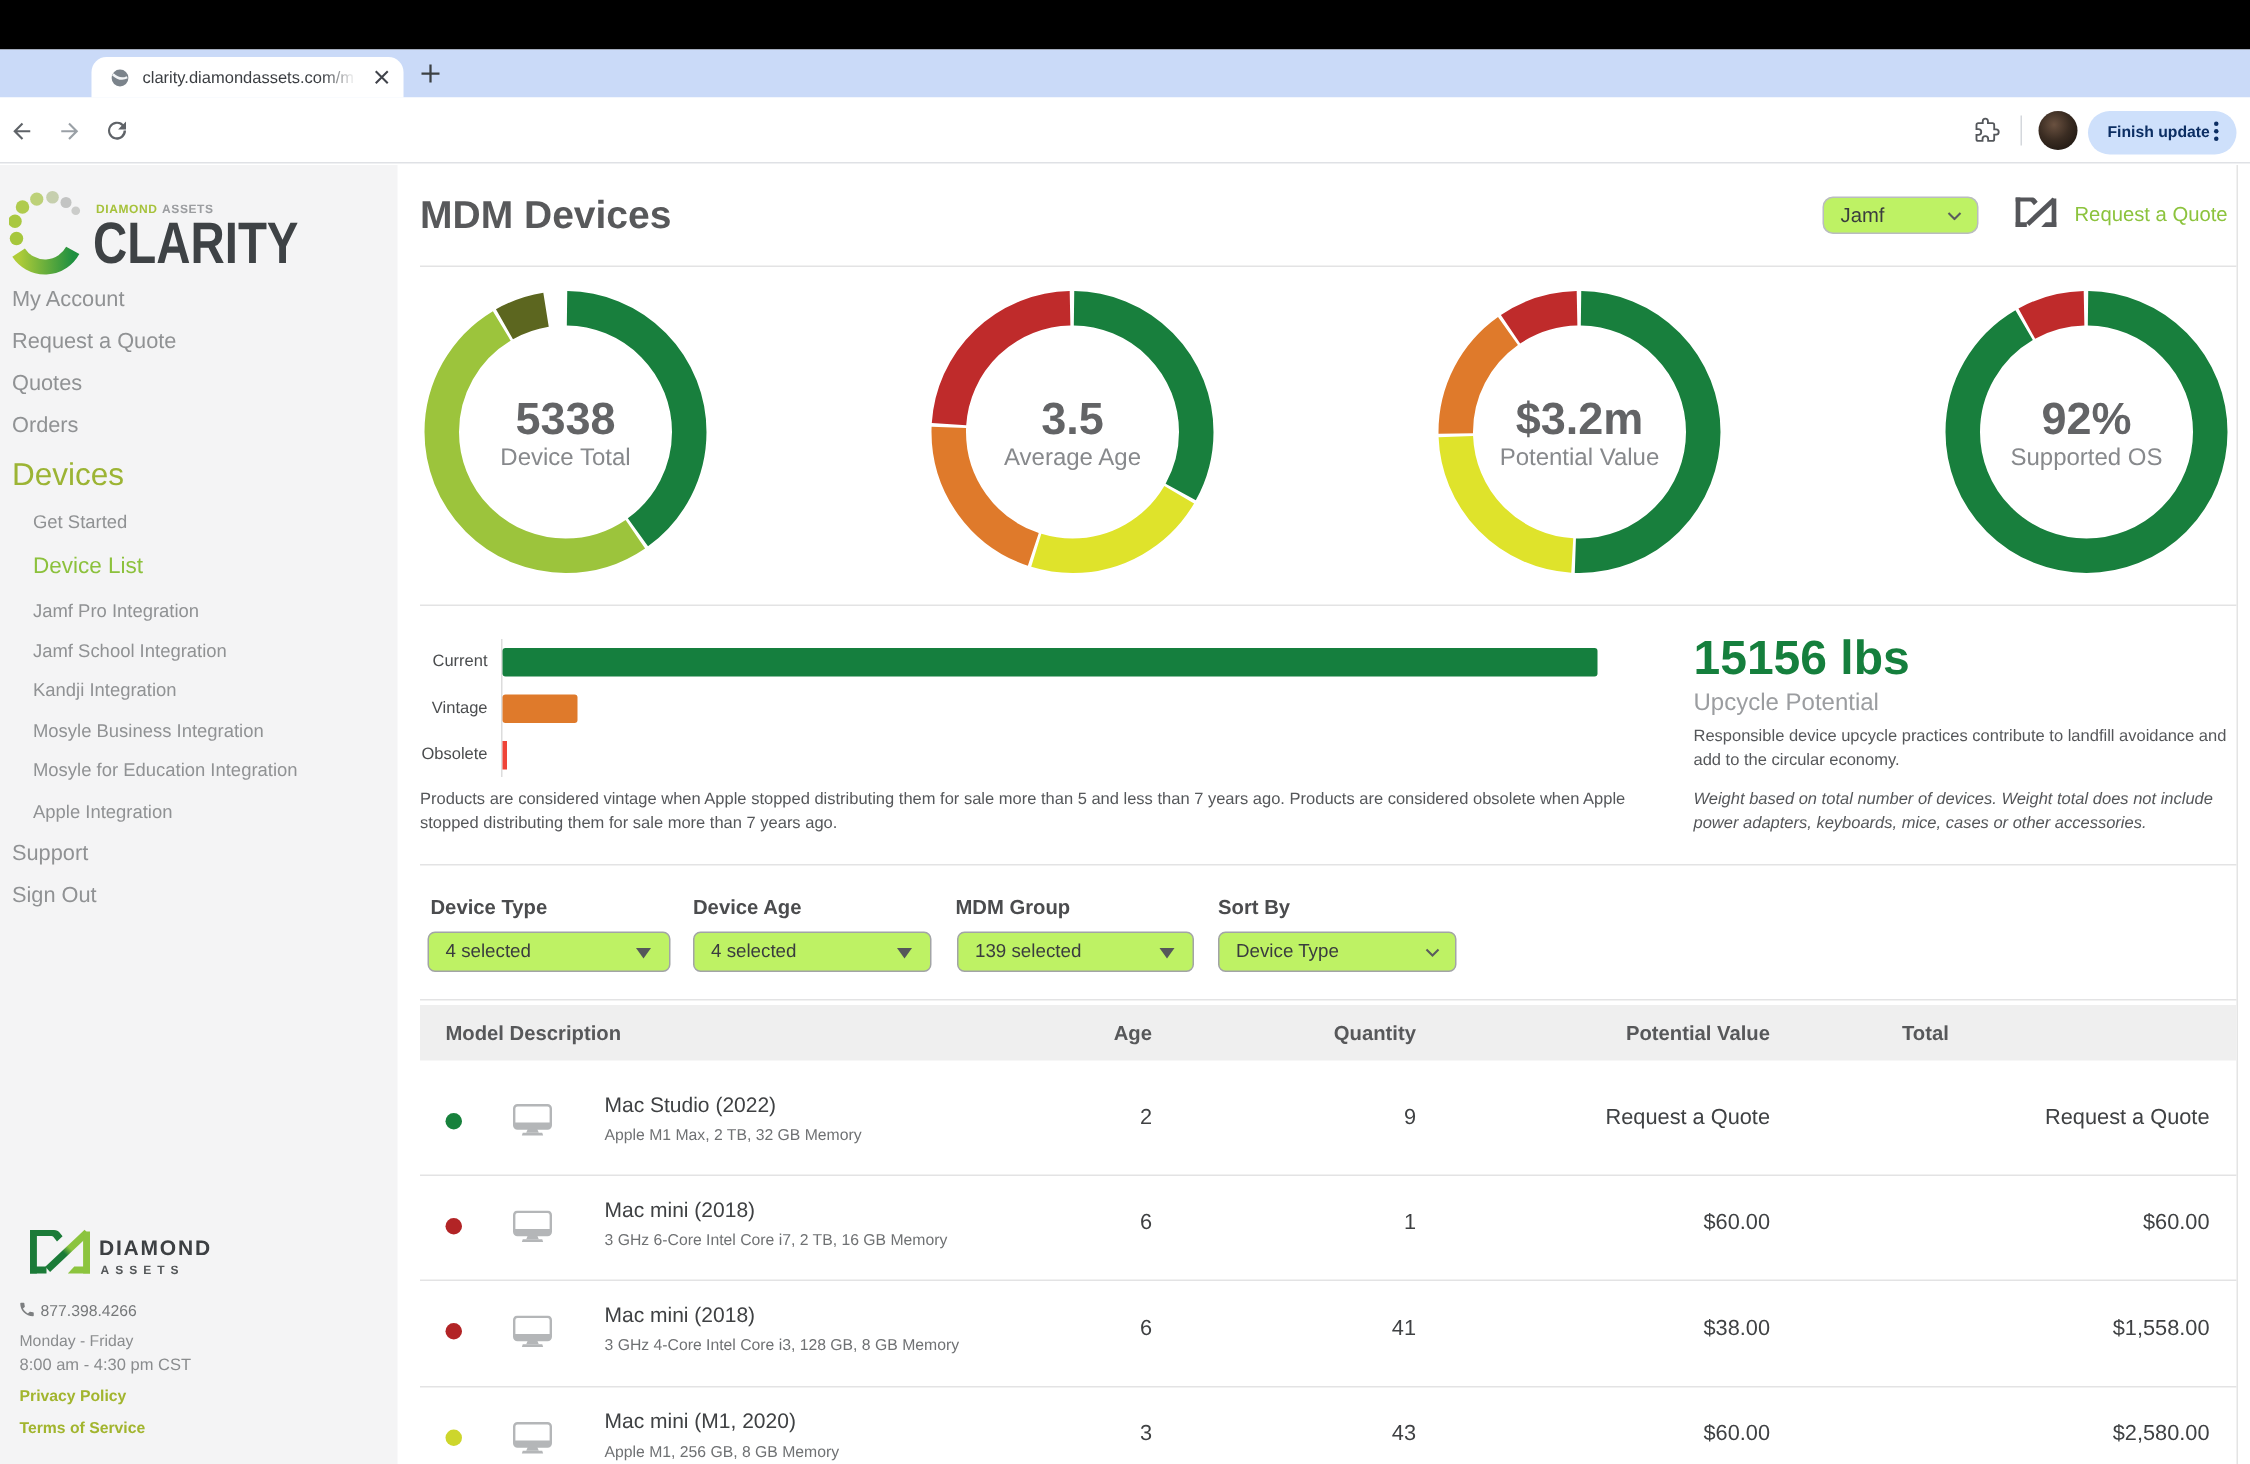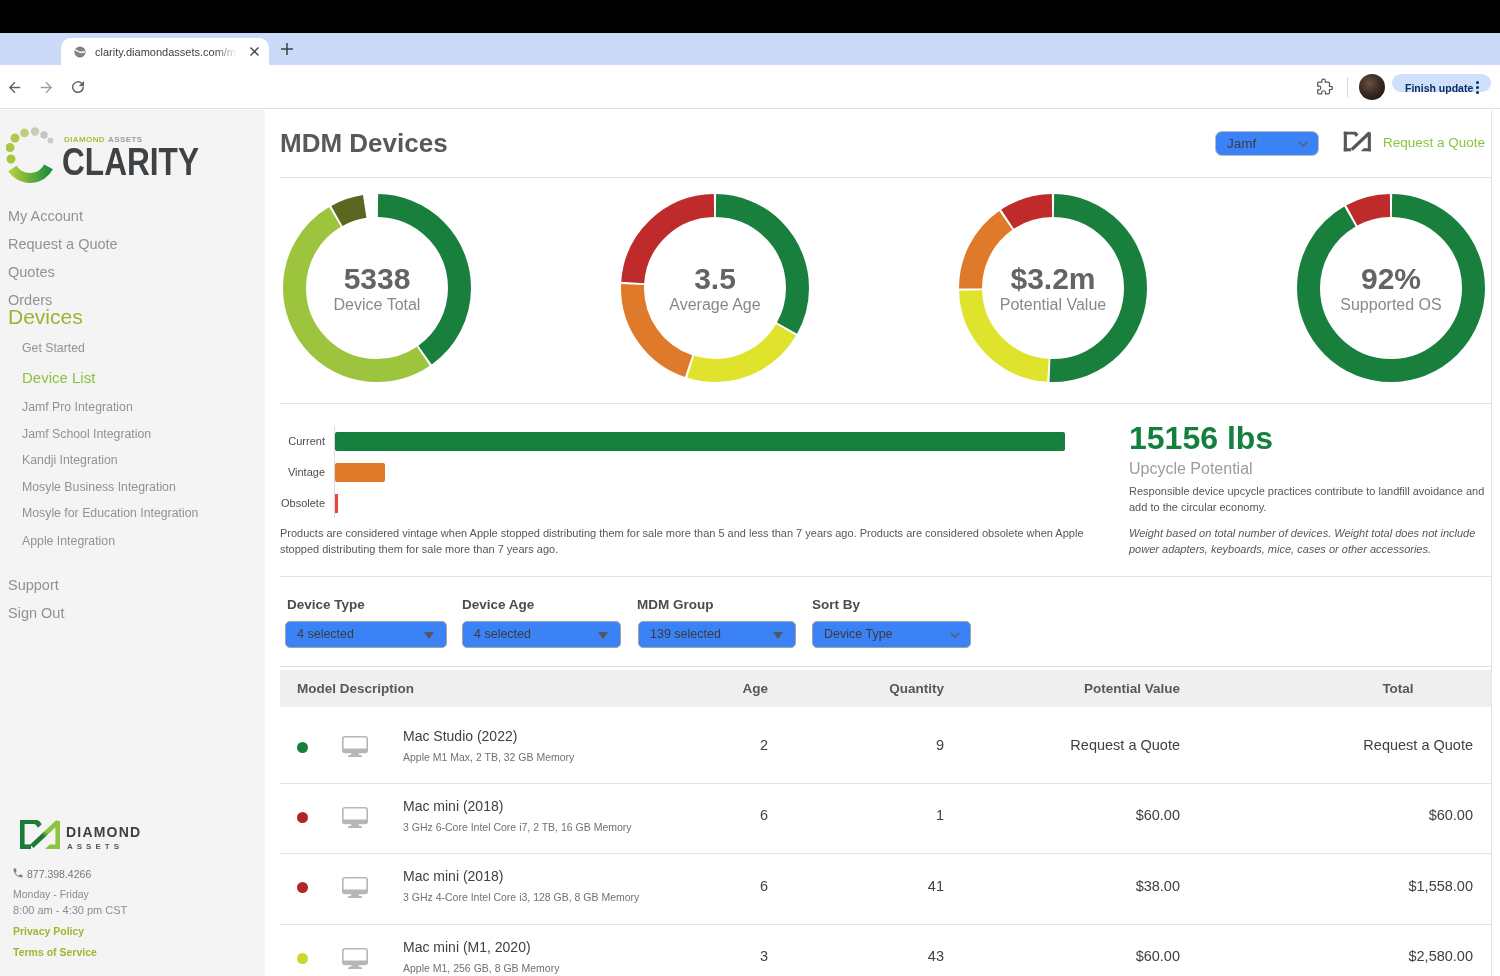--- a/index.html
+++ b/index.html
@@ -8,37 +8,37 @@
 #stage { position:relative; width:1500px; height:976px; }
 
 #blackbar { left:0; top:0; width:1500px; height:33px; background:#000; }
 #tabstrip { left:0; top:33px; width:1500px; height:32px; background:#cadaf8; }
 #tab { left:61px; top:5px; width:208px; height:27px; background:#fff; border-radius:10px 10px 0 0; }
 #tabtitle { left:34px; top:8px; font-size:11px; color:#3b3e42; white-space:nowrap; width:150px; overflow:hidden; }
 #tabfade { left:154px; top:5px; width:32px; height:20px; background:linear-gradient(90deg, rgba(255,255,255,0), #fff 70%); }
 #toolbar { left:0; top:65px; width:1500px; height:44px; background:#fff; border-bottom:1px solid #dfe1e5; }
 #urlpill { left:103px; top:9px; width:1199px; height:28px; border-radius:14px; background:#eef1f6; }
 #urltext { left:30px; top:7px; font-size:13px; color:#26282c; letter-spacing:0.1px; }
-#finishpill { left:1392px; top:9px; width:99px; height:18px; border-radius:15px; background:#cee0fb; }
+#finishpill { left:1392px; top:9px; width:99px; height:29px; border-radius:15px; background:#cee0fb; }
 #finishtext { left:13px; top:8px; font-size:10.5px; font-weight:bold; color:#0c2e63; }
 
 #page { left:0; top:110px; width:1500px; height:866px; background:#fff; }
 #sidebar { left:0; top:0; width:265px; height:866px; background:#f4f4f5; }
-.nav { color:#909294; font-size:14.5px; white-space:nowrap;margin-top:16px; }
+.nav { color:#909294; font-size:14.5px; white-space:nowrap; }
 .navsub { color:#909294; font-size:12.3px; white-space:nowrap; }
 #scrollline { left:1491px; top:0; width:1px; height:866px; background:#e4e4e4; }
 
 .hr { height:1px; background:#e3e3e4; }
 h1 { font-size:26px; color:#58595b; font-weight:bold; }
 .dval { font-size:30px; font-weight:bold; fill:#636466; }
 .dlab { font-size:16px; fill:#87898c; }
 .barlabel { font-size:11px; color:#4b4d4f; text-align:right; width:55px; }
 .smalltext { font-size:11px; color:#55575a; line-height:16px; }
 .filtlab { font-size:13.5px; font-weight:bold; color:#4b4c4e; }
-.selbox { height:27px; border:1px solid #a2a4a6; border-radius:5px; background:#3b82f6; font-size:12.5px; color:#3a3c3e; line-height:25px; padding-left:11px; }
+.selbox { height:27px; border:1px solid #a2a4a6; border-radius:5px; background:#bef264; font-size:12.5px; color:#3a3c3e; line-height:25px; padding-left:11px; }
 .tri { width:0; height:0; border-left:5px solid transparent; border-right:5px solid transparent; border-top:7px solid #55575a; position:absolute; right:12px; top:10px; }
 .th { font-size:13.5px; font-weight:bold; color:#57585a;text-align:right; }
 .cell { font-size:14.5px; color:#3f4143; }
 .rowtitle { font-size:14px; color:#3f4143; }
 .rowsub { font-size:10.5px; color:#6f7173; }
 .dot { width:11px; height:11px; border-radius:50%; position:absolute; left:297px; }
 </style>
 </head>
 <body>
 <div id="stage">
@@ -236,21 +236,21 @@
           </svg>
       </div>
 
       <div class="abs hr" style="left:280px;top:556px;width:1211px"></div>
 
       <div class="abs" style="left:280px;top:560px;width:1211px;height:37px;background:#efefef"></div>
       <div class="abs th" style="left:297px;top:571px">Model Description</div>
       <div class="abs th" style="left:668px;top:571px;width:100px;text-align:right">Age</div>
       <div class="abs th" style="left:844px;top:571px;width:100px;text-align:right">Quantity</div>
       <div class="abs th" style="left:1030px;top:571px;width:150px;text-align:right">Potential Value</div>
-      <div class="abs th" style="left:1323px;top:571px;width:150px;text-align:center">Total</div>
+      <div class="abs th" style="left:1268px;top:571px;width:150px;text-align:left">Total</div>
 
       <div class="abs hr" style="left:280px;top:673px;width:1211px"></div>
       <div class="abs hr" style="left:280px;top:743px;width:1211px"></div>
       <div class="abs hr" style="left:280px;top:814px;width:1211px"></div>
 
       <div class="abs dot" style="top:632px;background:#17813c"></div>
       <svg class="abs micon" style="left:342px;top:626px" width="26" height="22" viewBox="0 0 26 22">
           <rect x="0.8" y="0.8" width="24.4" height="15.6" rx="2.2" stroke="#b4b6b8" stroke-width="1.6" fill="none"></rect>
           <path d="M1 12.4 h24 v2 q0 2 -2 2 h-20 q-2 0 -2 -2 z" fill="#b4b6b8"></path>
           <path d="M10 16.4 h6 l1.2 2.7 h-8.4 z" fill="#b4b6b8"></path>

